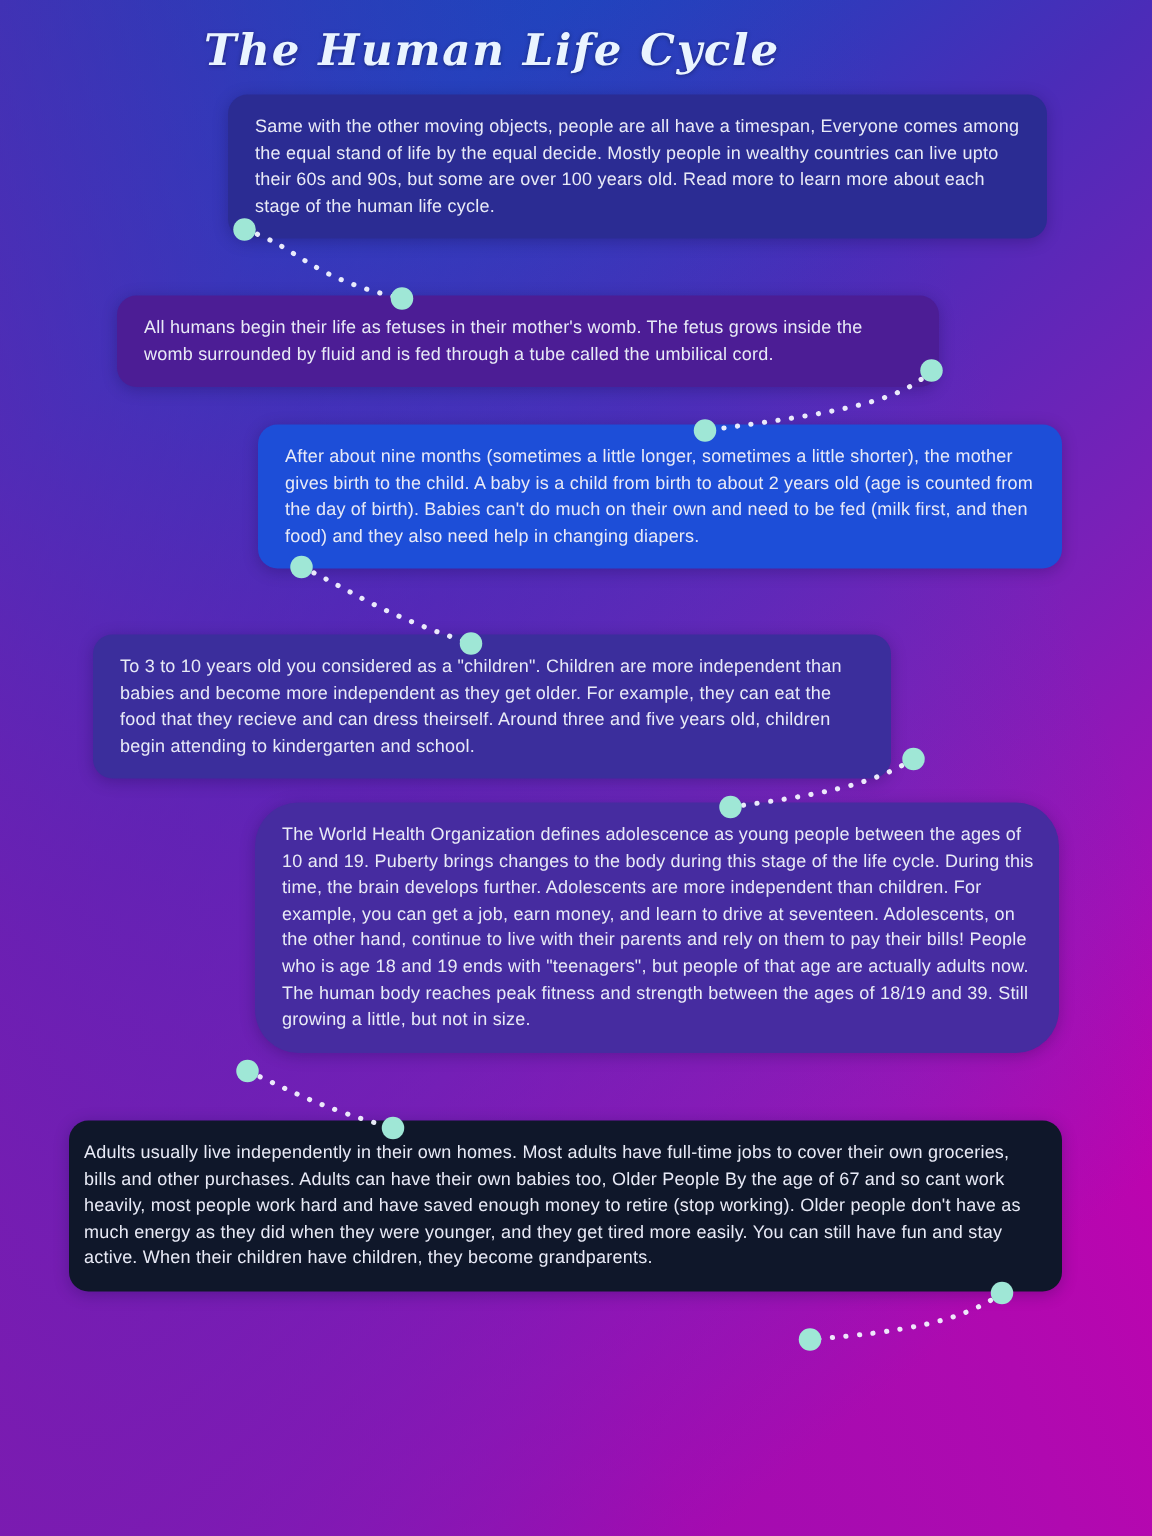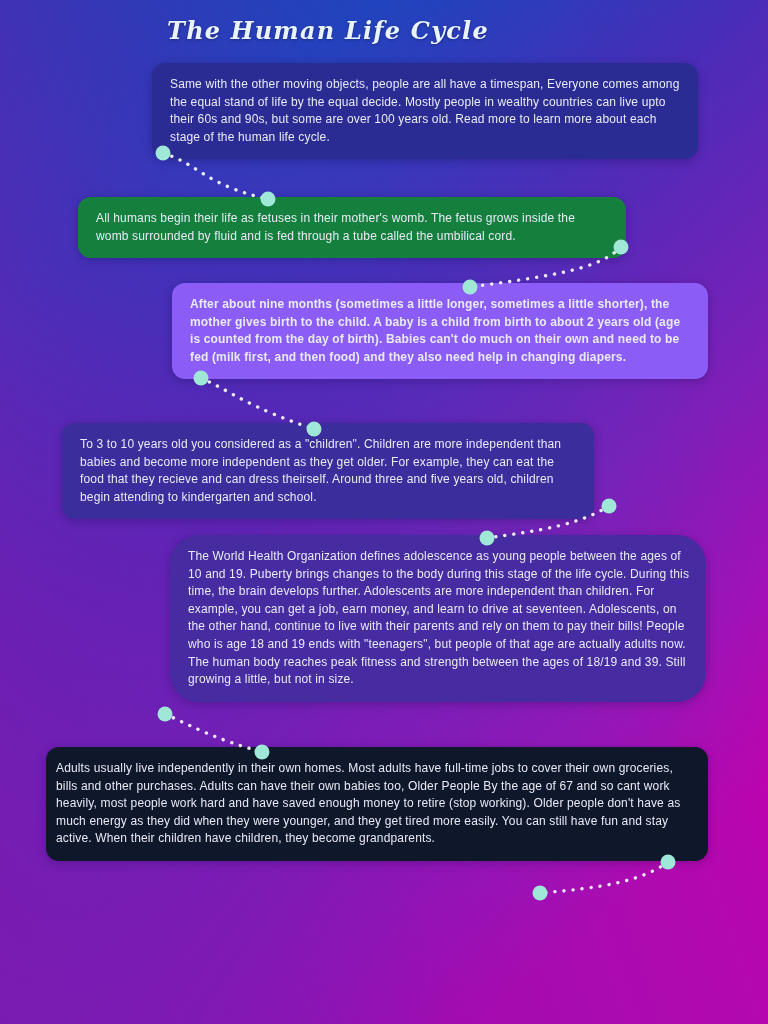--- a/index.html
+++ b/index.html
@@ -16,21 +16,21 @@
   #stage { position:absolute; inset:0; width:768px; height:1024px; z-index:2; }
   #connector-layer { position:absolute; inset:0; width:768px; height:1024px; z-index:3; pointer-events:none; }
 
   .title {
     position:absolute;
     left:0; top:16px; width:656px;
     text-align:center;
     font-family:"DejaVu Serif", serif;
     font-style:italic;
     font-weight:bold;
-    font-size:24px;
+    font-size:29px;
     letter-spacing:1.2px;
     color:#EAF4FF;
     text-shadow:0 1px 3px rgba(0,0,0,0.35);
     z-index:4;
   }
 
   .box {
     position:absolute;
     border-radius:13px;
     padding:13px 16px 13px 18px;
@@ -79,25 +79,25 @@
 </svg>
 
 <div class="title">The Human Life Cycle</div>
 
 <div id="stage">
 
   <div class="box" id="box-intro" style="background: rgb(43, 44, 147);">
     <p>Same with the other moving objects, people are all have a timespan, Everyone comes among the equal stand of life by the equal decide. Mostly people in wealthy countries can live upto their 60s and 90s, but some are over 100 years old. Read more to learn more about each stage of the human life cycle.</p>
   </div>
 
-  <div class="box" id="box-fetus" style="background: #15803d;">
+  <div class="box" id="box-fetus" style="background: #4c1d95;">
     <p>All humans begin their life as fetuses in their mother's womb. The fetus grows inside the womb surrounded by fluid and is fed through a tube called the umbilical cord.</p>
   </div>
 
-  <div class="box" id="box-baby" style="background: #8b5cf6; font-weight: bold;">
+  <div class="box" id="box-baby" style="background: #1d4ed8;">
     <p>After about nine months (sometimes a little longer, sometimes a little shorter), the mother gives birth to the child. A baby is a child from birth to about 2 years old (age is counted from the day of birth). Babies can't do much on their own and need to be fed (milk first, and then food) and they also need help in changing diapers.</p>
   </div>
 
   <div class="box" id="box-child" style="background: rgb(59, 46, 156);">
     <p>To 3 to 10 years old you considered as a "children". Children are more independent than babies and become more independent as they get older. For example, they can eat the food that they recieve  and can dress theirself. Around  three and five years old, children begin attending to kindergarten and school.</p>
   </div>
 
   <div class="box" id="box-adolescent" style="background: rgb(70, 44, 160);">
     <p>The World Health Organization defines adolescence as young people between the ages of 10 and 19. Puberty brings changes to the body during this stage of the life cycle. During this time, the brain develops further. Adolescents are more independent than children. For example, you can get a job, earn money, and learn to drive at seventeen.  Adolescents, on the other hand, continue to live with their parents and rely on them to pay their bills! People who is age 18 and 19 ends with "teenagers", but people of that age are actually adults now. The human body reaches peak fitness and strength between the ages of 18/19 and 39. Still growing a little, but not in size.</p>
   </div>

